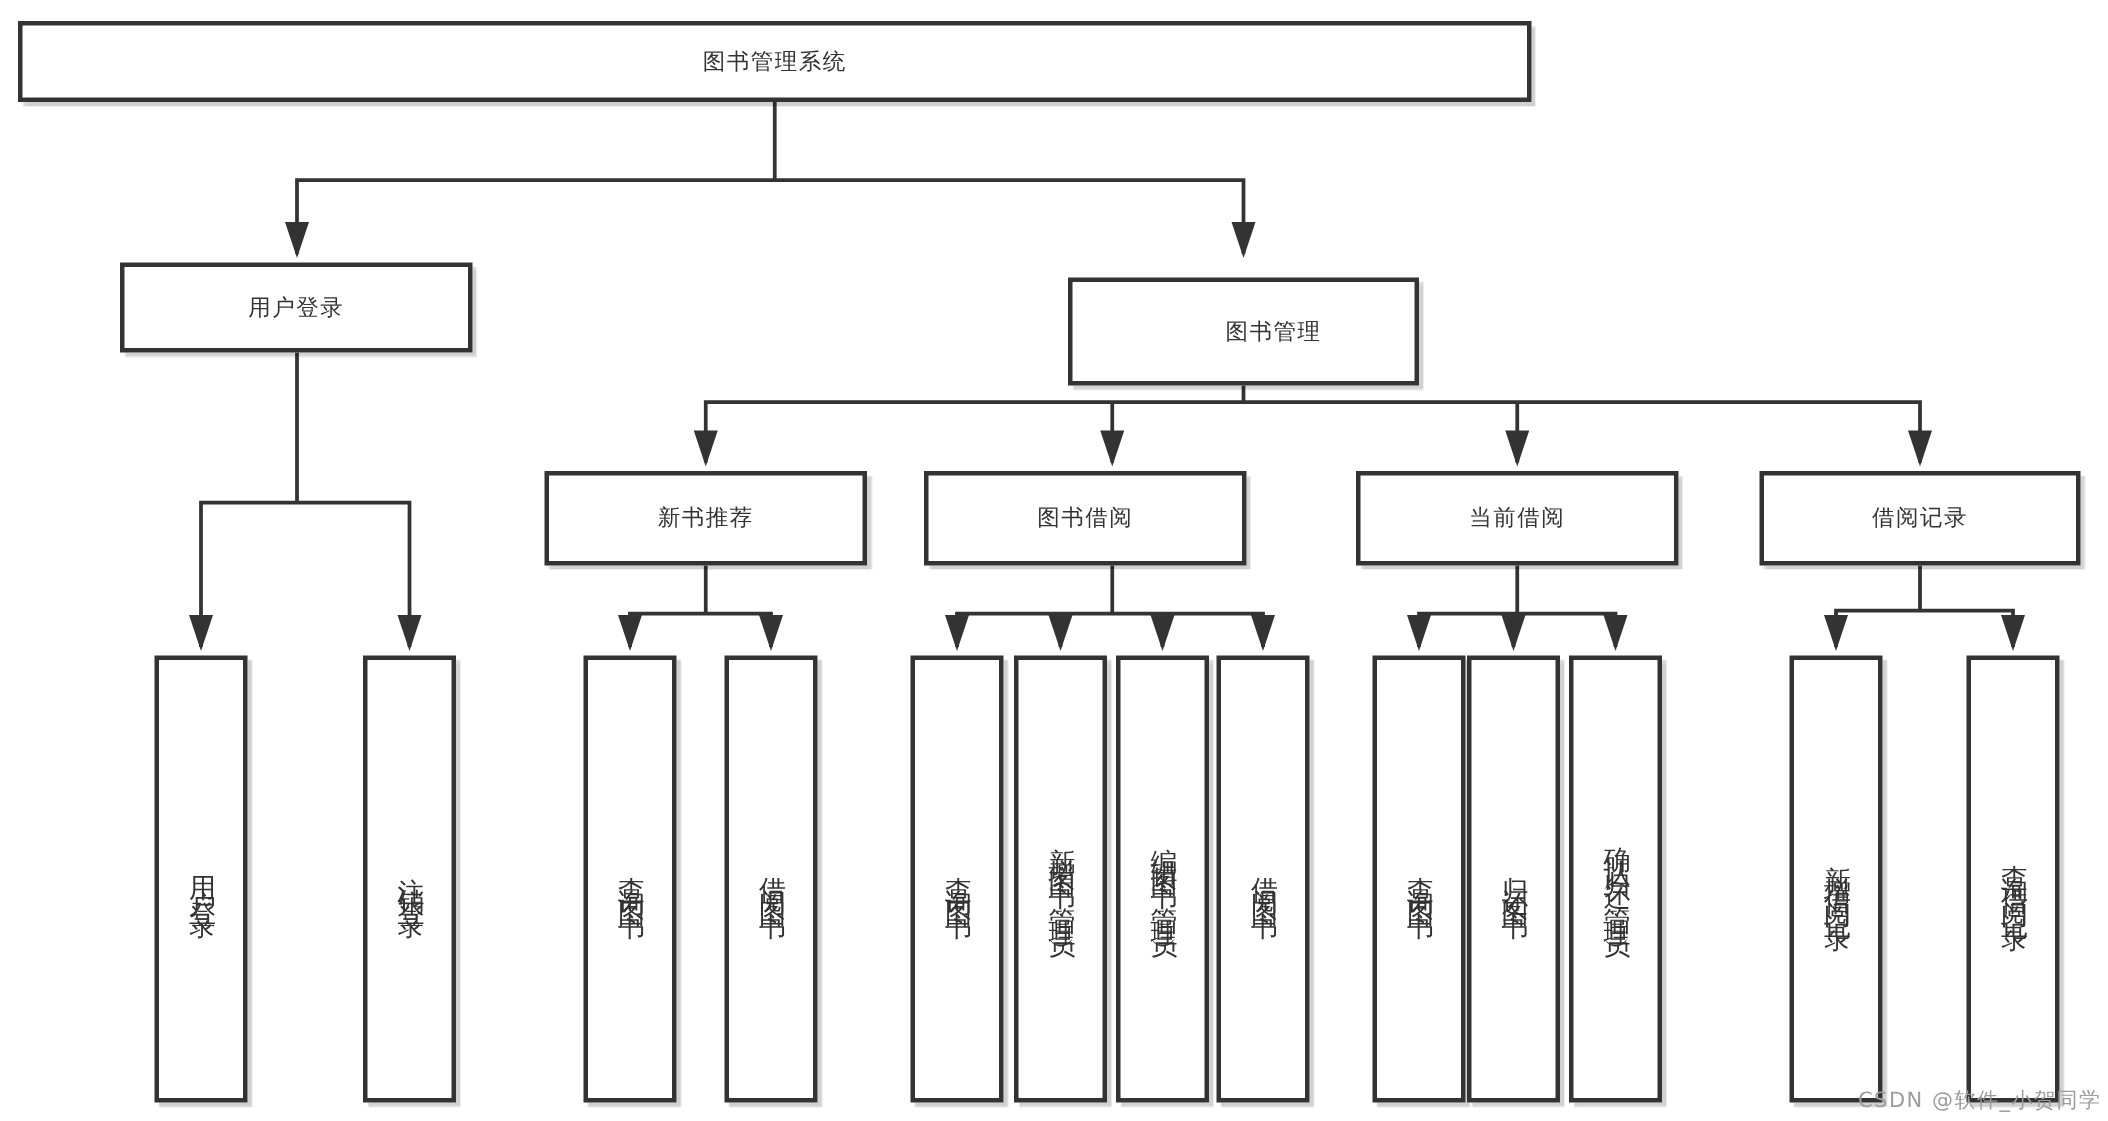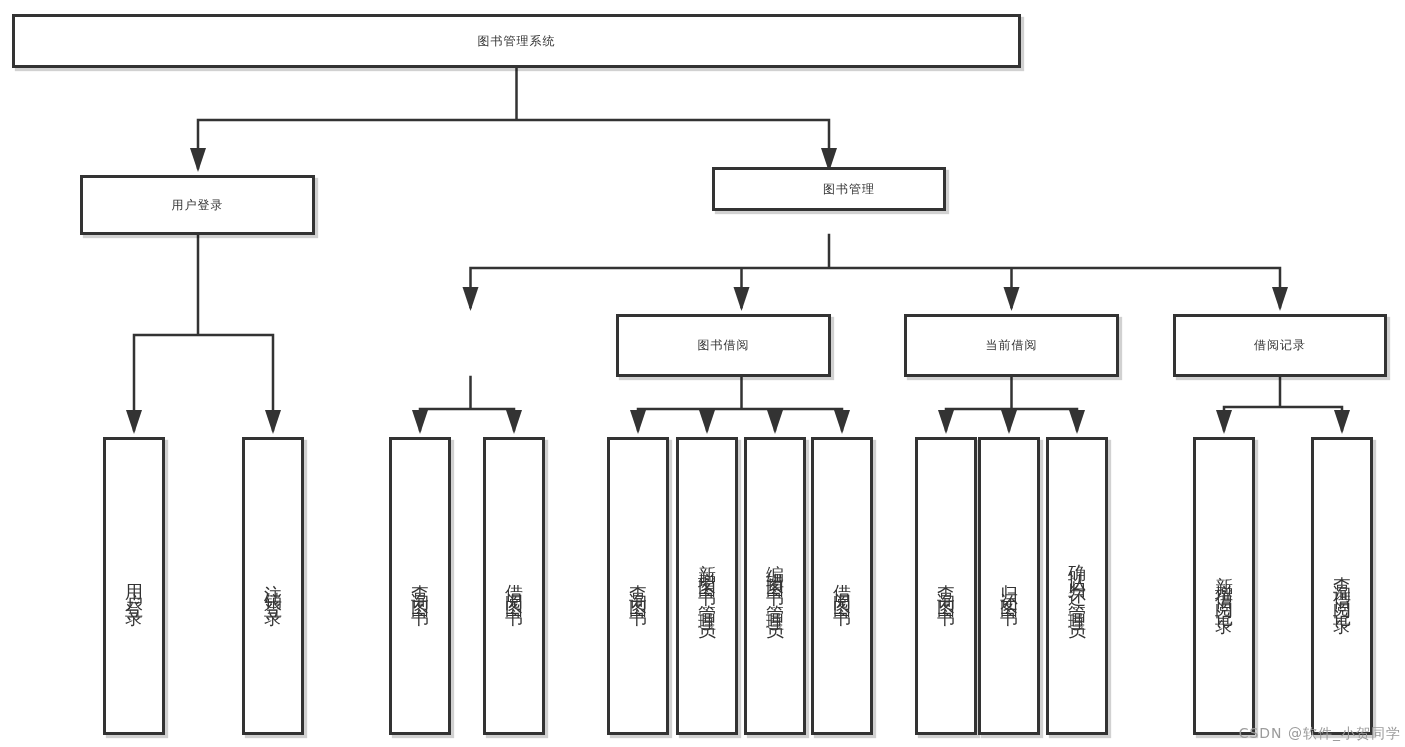--- a/index.html
+++ b/index.html
@@ -27,38 +27,38 @@
     background: #ffffff;
     border: 3px solid #333333;
     box-shadow: 3px 3px 1px rgba(0,0,0,0.18);
     display: flex;
     align-items: center;
     justify-content: center;
     color: #333333;
     box-sizing: border-box;
   }
   .hnode {
-    font-size: 12px;
+    font-size: 15px;
     letter-spacing: 1px;
     white-space: nowrap;
     font-family: Liberation Serif, serif;
   }
   .vnode span {
     writing-mode: vertical-rl;
     text-orientation: mixed;
     font-size: 18px;
     letter-spacing: 0.45em;
     line-height: 1;
     white-space: nowrap;
   }
   
   .n-root   { left: 12px;   top: 14px;  width: 1009px; height: 54px; }
   
   .n-login  { left: 80px;   top: 175px; width: 235px;  height: 60px; }
-  .n-mgmt   { left: 712px;  top: 167px; width: 234px;  height: 44px; padding-left: 40px; }
+  .n-mgmt   { left: 712px;  top: 185px; width: 234px;  height: 72px; padding-left: 40px; }
   
   .n-s0 { left: 363px;  top: 314px; width: 215px; height: 63px; }
   .n-s1 { left: 616px;  top: 314px; width: 215px; height: 63px; }
   .n-s2 { left: 904px;  top: 314px; width: 215px; height: 63px; }
   .n-s3 { left: 1173px; top: 314px; width: 214px; height: 63px; }
   
   .leaf { top: 437px; width: 62px; height: 298px; }
   .n-a1 { left: 103px;  }
   .n-a2 { left: 242px;  }
   .n-b1 { left: 389px;  }
@@ -126,20 +126,23 @@
     <span>图书管理系统</span>
   </div>
 
   <div class="node hnode n-login">
     <span>用户登录</span>
   </div>
   <div class="node hnode n-mgmt">
     <span>图书管理</span>
   </div>
 
+  <div class="node hnode n-s0">
+    <span>新书推荐</span>
+  </div>
   <div class="node hnode n-s1">
     <span>图书借阅</span>
   </div>
   <div class="node hnode n-s2">
     <span>当前借阅</span>
   </div>
   <div class="node hnode n-s3">
     <span>借阅记录</span>
   </div>
 

